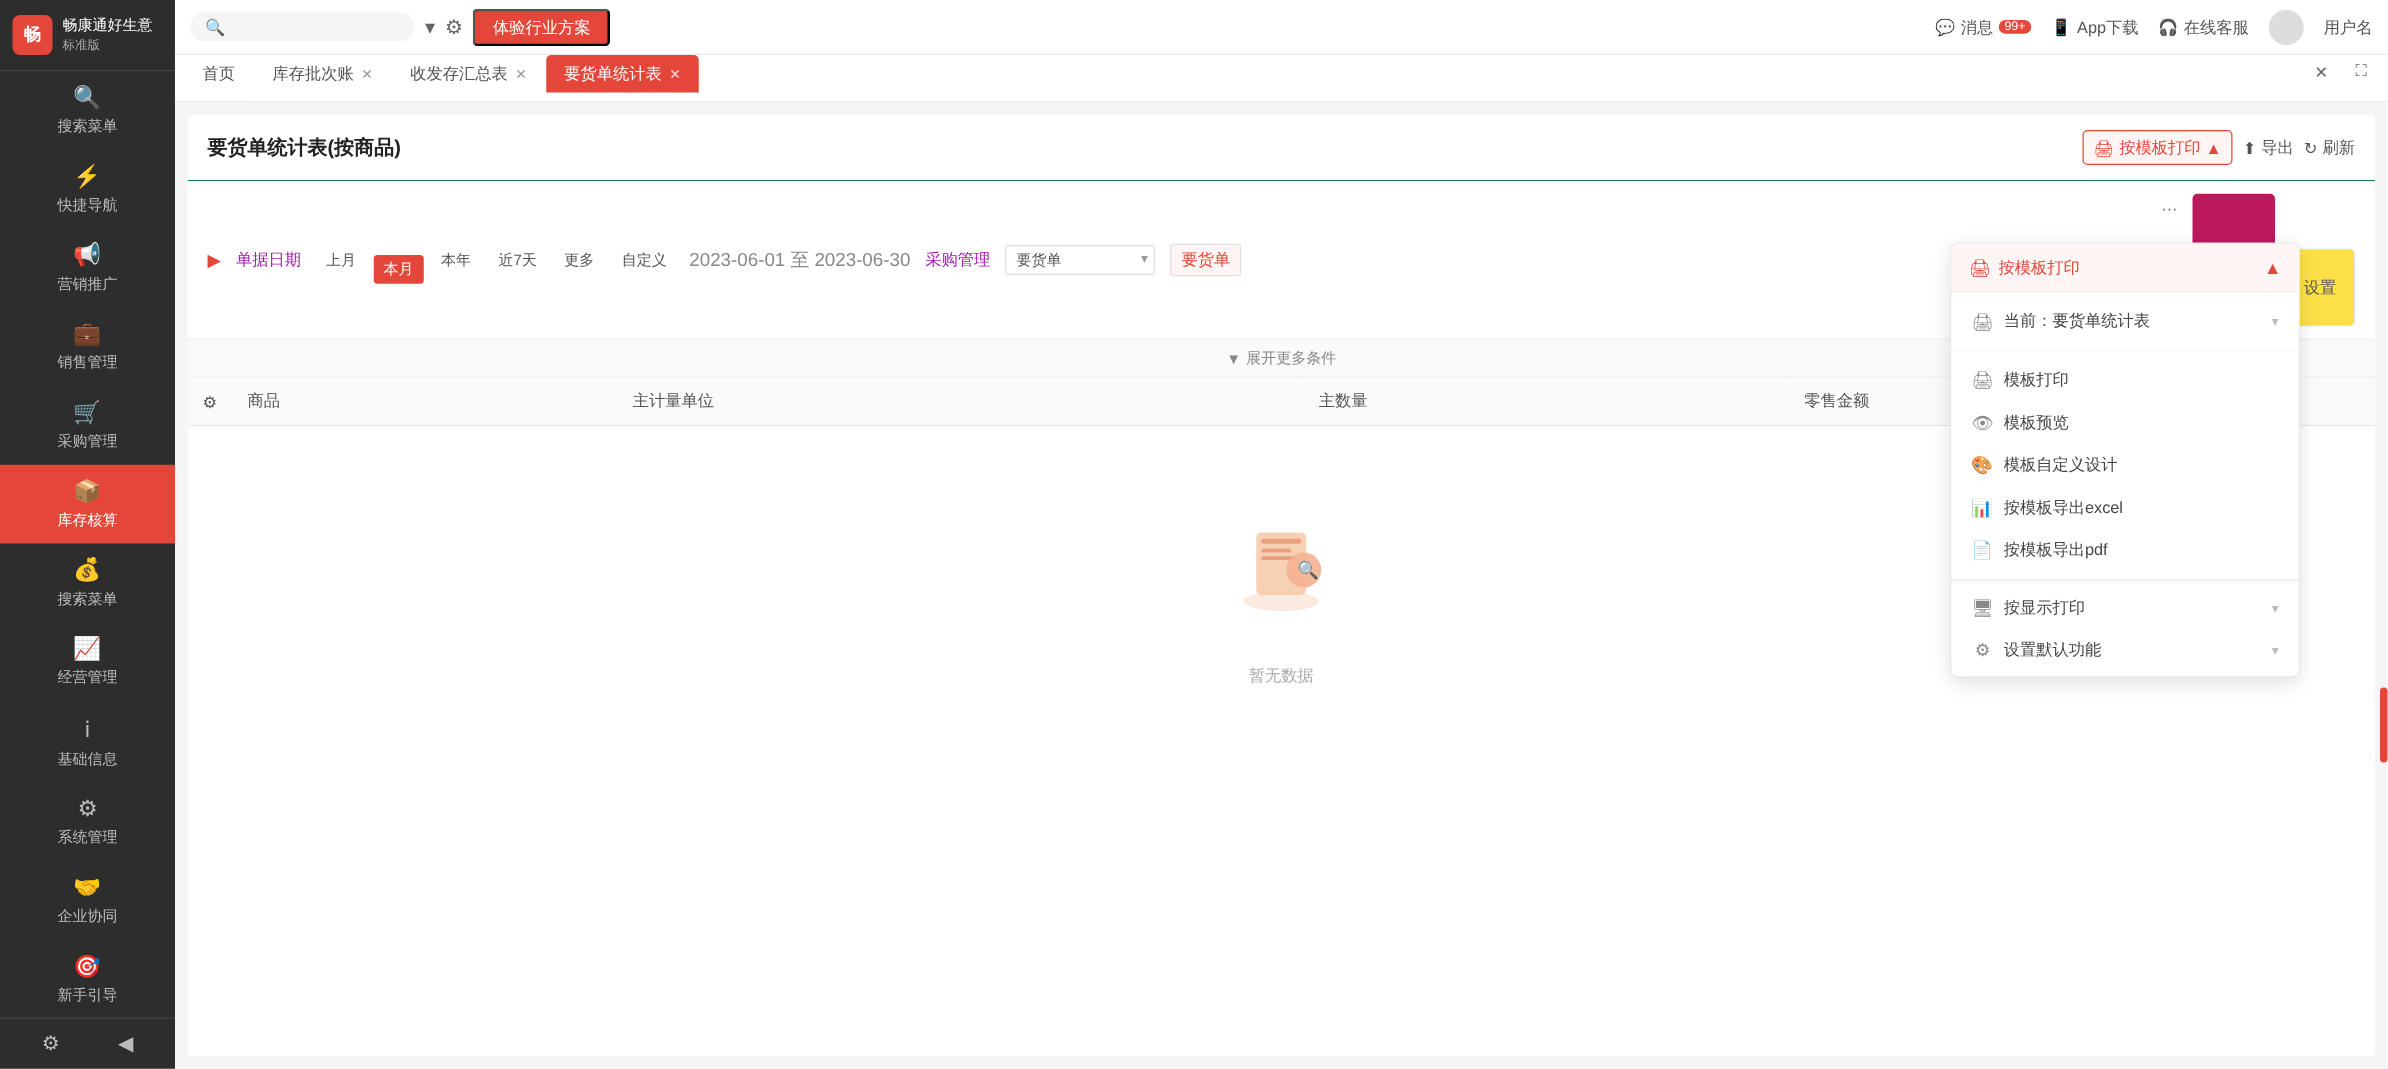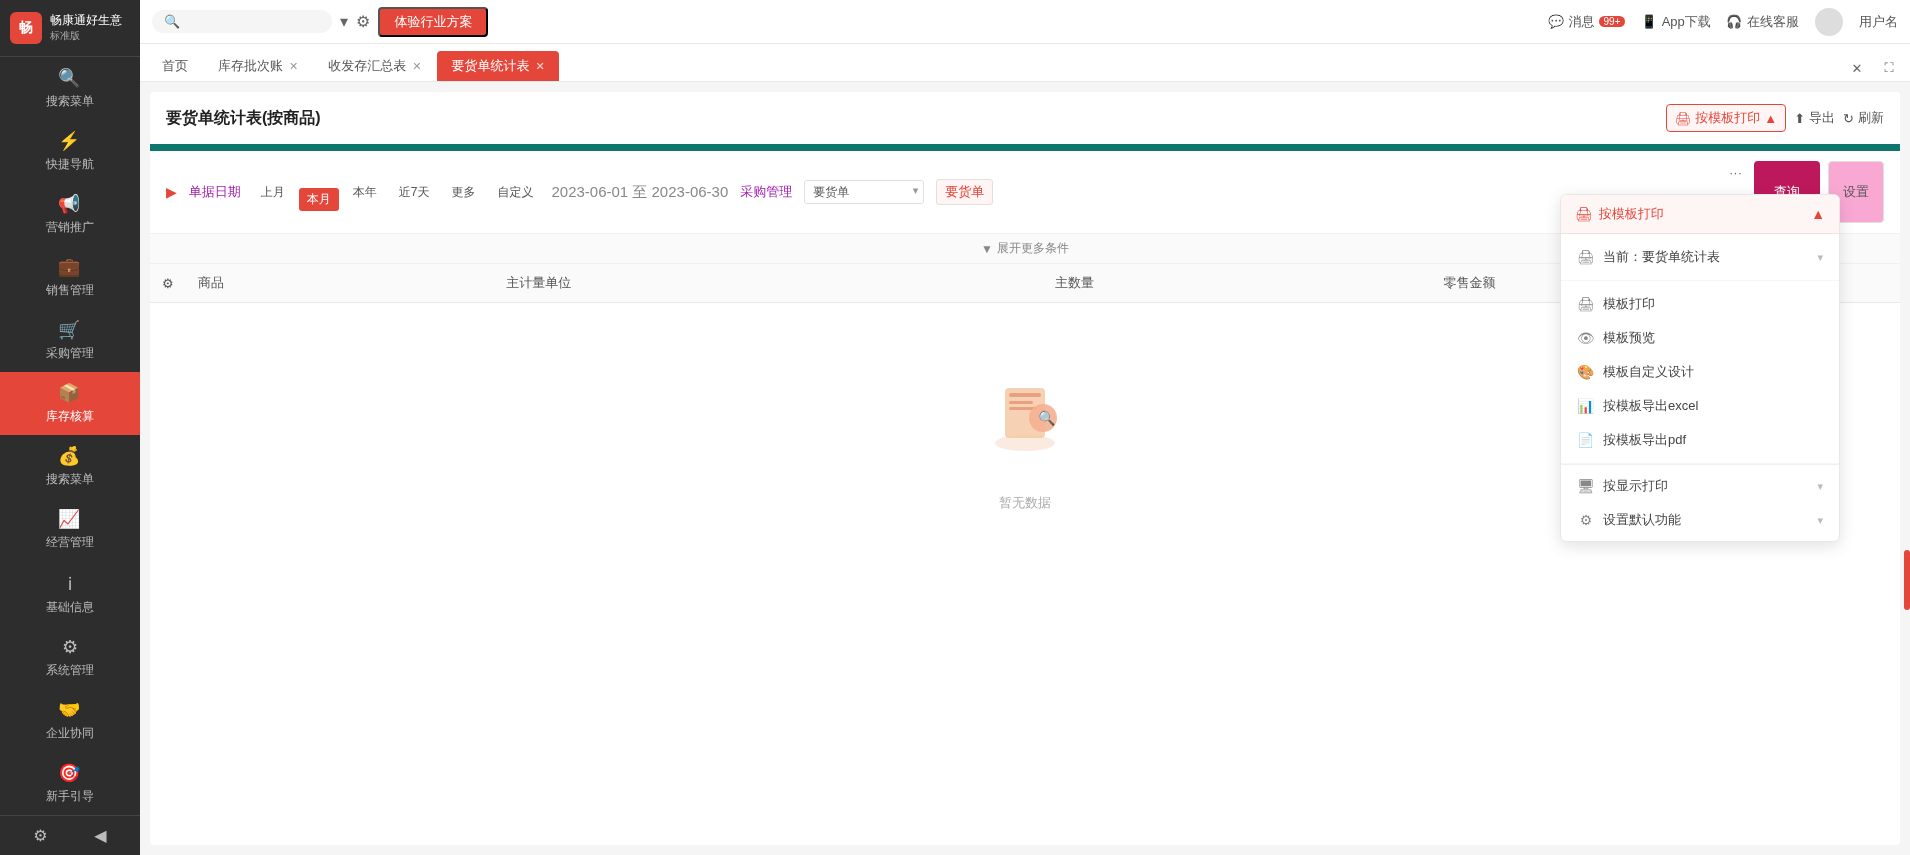--- a/index.html
+++ b/index.html
@@ -54,21 +54,21 @@
     }
     .topbar-right { margin-left: auto; display: flex; align-items: center; gap: 16px; }
     .topbar-right-item { display: flex; align-items: center; gap: 4px; color: #555; cursor: pointer; font-size: 13px; }
     .badge { background: #e5463a; color: white; border-radius: 10px; padding: 0 5px; font-size: 10px; }
     .user-avatar { width: 28px; height: 28px; background: #ddd; border-radius: 50%; }
 
     
     .tabs-bar {
       position: fixed; top: 44px; left: 140px; right: 0; height: 38px;
       background: #fff; border-bottom: 1px solid #e8e8e8;
-      display: flex; align-items: flex-end; padding: 0 8px; gap: 2px;
+      display: flex; align-items: flex-start; padding: 0 8px; gap: 2px;
       z-index: 98;
     }
     .tab {
       padding: 6px 14px; cursor: pointer; font-size: 13px; color: #555;
       display: flex; align-items: center; gap: 6px; border-radius: 4px 4px 0 0;
       white-space: nowrap;
     }
     .tab.active { background: #e5463a; color: #fff; }
     .tab .close { font-size: 11px; color: #999; cursor: pointer; }
     .tab.active .close { color: rgba(255,255,255,0.8); }
@@ -81,21 +81,21 @@
       position: fixed; top: 82px; left: 140px; right: 0; bottom: 0;
       background: #f5f5f5; overflow: hidden;
     }
     .page-container {
       background: #fff; margin: 10px; border-radius: 4px; height: calc(100% - 20px);
       overflow: hidden; position: relative;
     }
 
     
     .page-header {
-      padding: 12px 16px; border-bottom: 7px solid #0f766e;
+      padding: 12px 16px; border-bottom: 1px solid #0f766e;
       display: flex; align-items: center; justify-content: space-between;
     }
     .page-title { font-size: 16px; font-weight: 600; color: #222; }
     .page-actions { display: flex; align-items: center; gap: 8px; }
     .btn-template-print {
       display: flex; align-items: center; gap: 4px; color: #e5463a; cursor: pointer;
       font-size: 13px; padding: 4px 8px; border: 1px solid #e5463a; border-radius: 4px;
       background: #fff5f5;
     }
     .btn-export { display: flex; align-items: center; gap: 4px; color: #555; cursor: pointer; font-size: 13px; }
@@ -174,22 +174,22 @@
     .dropdown-item.has-arrow .item-left { display: flex; align-items: center; gap: 8px; }
     .dropdown-item .arrow { color: #bbb; font-size: 11px; }
     .dropdown-sub { border-top: 1px solid #f0f0f0; padding: 4px 0; }
 
     
     .btn-query {
       background: #be185d; color: white; padding: 6px 20px; border-radius: 4px;
       border: none; cursor: pointer; font-size: 13px;
     }
     .btn-settings {
-      background: #f9a8d4; color: #555; padding: 21px 14px; border-radius: 4px;
-      border: 1px solid #e0e0e0; cursor: pointer; font-size: 13px;
+      background: #fde047; color: #555; padding: 21px 14px; border-radius: 4px;
+      border: 1px solid #e0e0e0; cursor: pointer; font-size: 13px; margin-top: 44px;
     }
 
     .scrollbar-thumb {
       position: fixed; right: 0; top: 550px; width: 6px; height: 60px;
       background: #e5463a; border-radius: 3px;
     }
     .query-buttons { margin-left: auto; display: flex; gap: 8px; }
   </style>
 </head>
 <body>

